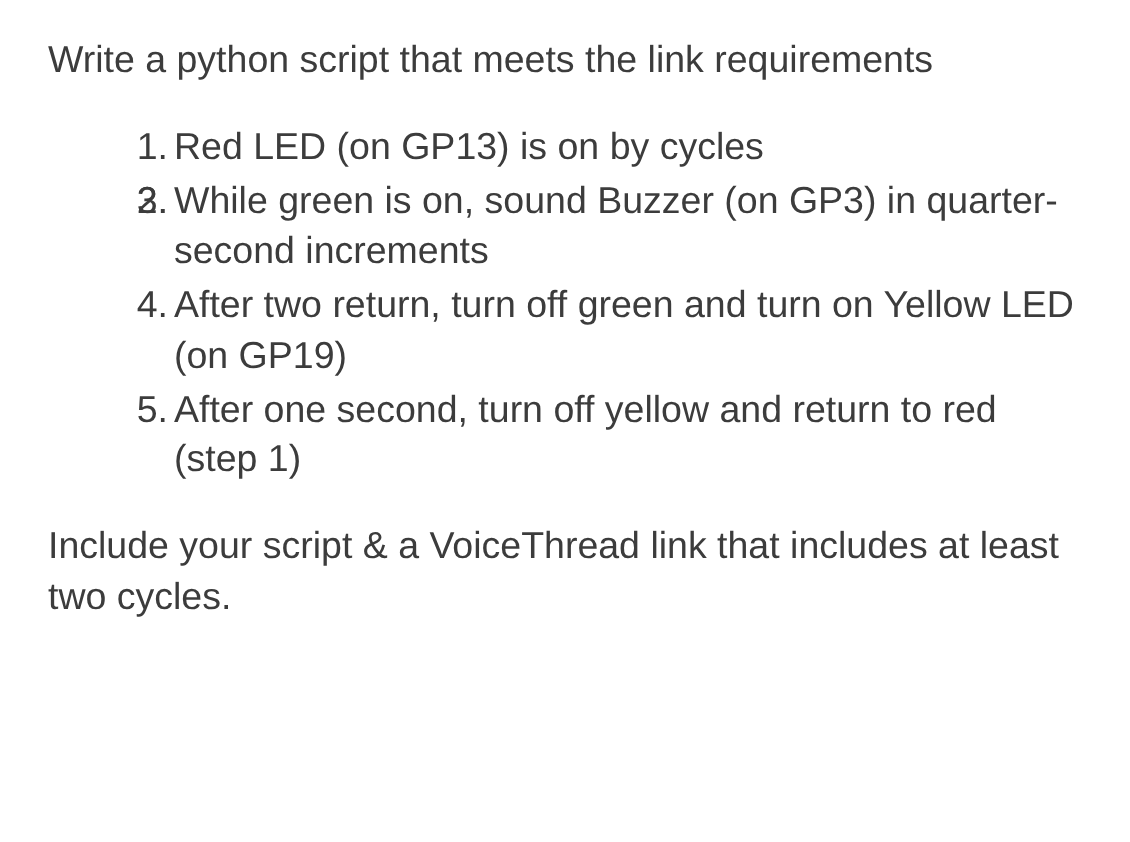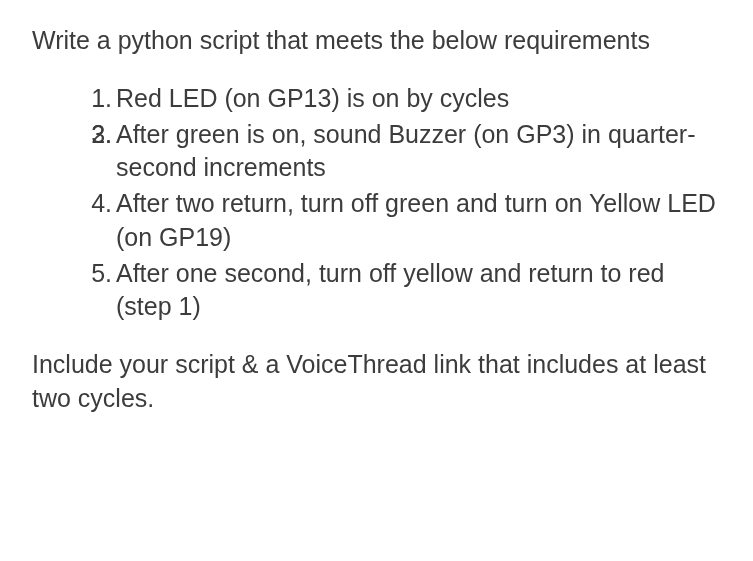--- a/index.html
+++ b/index.html
@@ -36,33 +36,33 @@
       top: 0;
       width: 34px;
       text-align: right;
     }
     .outro {
     }
   </style>
 </head>
 <body>
 
-<p class="intro">Write a python script that meets the below requirements</p>
+<p class="intro">Write a python script that meets the link requirements</p>
 
 <ol class="list">
   <li class="list-item">
     <span class="list-number">1.</span>
     <span>Red LED (on GP13) is on by cycles</span>
   </li>
   <li class="list-item">
     <span class="list-number">2.</span>
   </li>
   <li class="list-item">
     <span class="list-number">3.</span>
-    <span>After green is on, sound Buzzer (on GP3) in quarter-second increments</span>
+    <span>While green is on, sound Buzzer (on GP3) in quarter-second increments</span>
   </li>
   <li class="list-item">
     <span class="list-number">4.</span>
     <span>After two return, turn off green and turn on Yellow LED (on GP19)</span>
   </li>
   <li class="list-item">
     <span class="list-number">5.</span>
     <span>After one second, turn off yellow and return to red (step 1)</span>
   </li>
 </ol>

